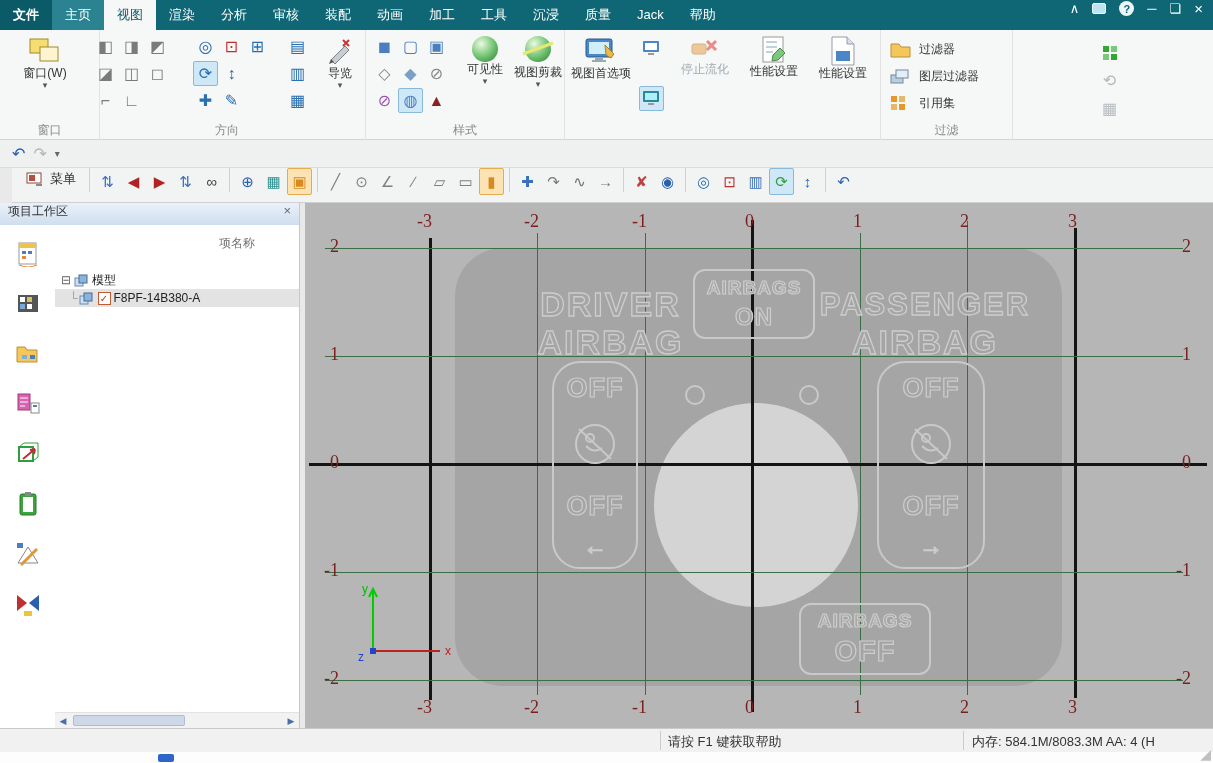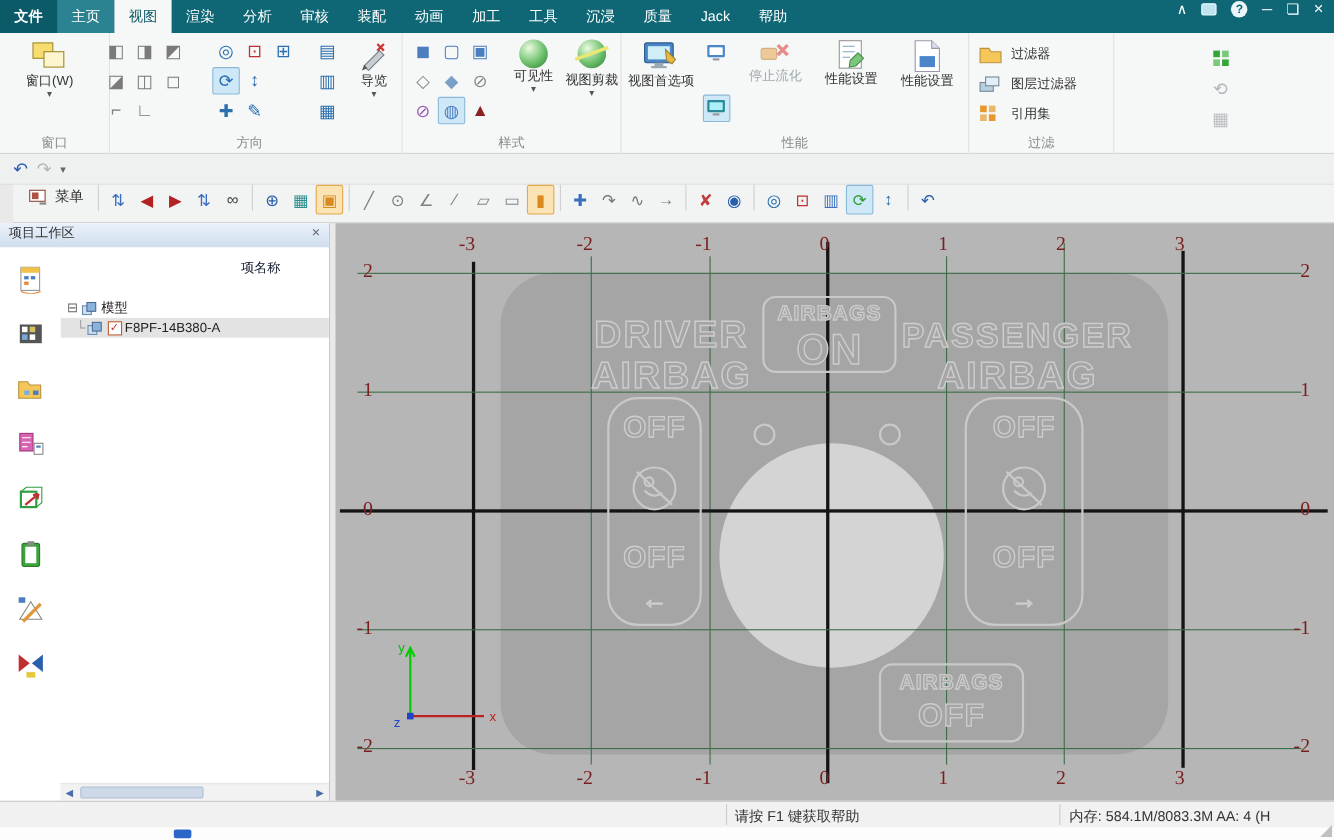--- a/index.html
+++ b/index.html
@@ -38,21 +38,21 @@
 .tsep{width:1px;height:24px;background:#d0d0d0;margin:0 4px}
 #menu-btn{display:flex;align-items:center;gap:6px;padding:2px 8px;font-size:13px;color:#333}
 
 
 #panel{position:absolute;left:0;top:203px;width:300px;height:525px;background:#fff;border-right:1px solid #c8c8c8}
 #panel-title{height:22px;background:linear-gradient(#eaf1fa,#cfdeee);display:flex;align-items:flex-start;padding:0 8px;font-size:12px;color:#333}
 #panel-close{margin-left:auto;color:#667;font-size:13px}
 #icon-strip{position:absolute;left:0;top:22px;width:55px;height:487px;background:#fff;display:flex;flex-direction:column;align-items:center;gap:20px;padding-top:14px}
 .strip-icon{width:30px;height:30px;display:flex;align-items:center;justify-content:center;border-radius:3px}
 #tree-area{position:absolute;left:55px;top:22px;right:0;bottom:16px;background:#fff;overflow:hidden}
-#tree-header{height:36px;display:flex;align-items:center;justify-content:flex-end;padding-right:44px;font-size:12px;color:#0f172a}
+#tree-header{height:36px;display:flex;align-items:center;justify-content:flex-end;padding-right:44px;font-size:12px;color:#737373}
 .trow{display:flex;align-items:center;height:18px;font-size:12px;color:#222;white-space:nowrap}
 .trow.selrow{background:#e3e3e3}
 .texp{color:#666;margin:0 3px 0 6px;font-size:12px}
 .tline{color:#999;margin-left:14px;font-size:12px}
 .cb{width:13px;height:13px;border:1px solid #c05a30;background:#fff;color:#c03020;font-size:10px;display:inline-flex;align-items:center;justify-content:center;margin:0 3px}
 #hscroll{position:absolute;left:55px;bottom:0;right:0;height:16px;background:#f2f2f2;display:flex;align-items:center;border-top:1px solid #e2e2e2}
 .sbtn{width:16px;height:15px;display:flex;align-items:center;justify-content:center;font-size:9px;color:#4a6ea8}
 #hthumb{width:112px;height:11px;background:#cdd8e8;border:1px solid #aebdd4;border-radius:2px;margin-left:2px}
 #hsp{flex:1}
 
@@ -226,21 +226,20 @@
         <span>性能设置</span>
       </div>
       <div class="bigbtn" style="left:246px;width:64px">
         <svg width="28" height="30">
           <path d="M3 1 h15 l7 7 v21 h-22 z" fill="#fff" stroke="#99a"></path>
           <path d="M18 1 v7 h7" fill="#dde" stroke="#99a"></path>
           <rect x="7" y="15" width="14" height="10" fill="#4a86c8"></rect>
         </svg>
         <span>性能设置</span>
       </div>
-      <div class="glabel">性能</div>
     </div>
 
     <div class="rgroup" style="left:881px;width:132px">
       <div class="filtrow" style="top:8px">
         <svg width="22" height="18">
             <path d="M2 4 h8 l2 3 h9 v10 h-19 z" fill="#f5c65a" stroke="#b8923a"></path>
           </svg>
         <span>过滤器</span>
       </div>
       <div class="filtrow" style="top:35px">
@@ -474,21 +473,21 @@
     <div class="axl" style="left:856px;top:357px">-1</div>
     <div class="axl" style="left:856px;top:465px">-2</div>
 
     <div class="ptxt" style="left:203px;top:82px;width:205px;font-size:34px">DRIVER</div>
     <div class="ptxt" style="left:203px;top:120px;width:205px;font-size:34px">AIRBAG</div>
     <div class="ptxt" style="left:495px;top:84px;width:250px;font-size:31px">PASSENGER</div>
     <div class="ptxt" style="left:495px;top:120px;width:250px;font-size:34px">AIRBAG</div>
 
     <div class="obox" style="left:388px;top:66px;width:122px;height:70px">
       <div class="pline" style="font-size:19px">AIRBAGS</div>
-      <div class="pline" style="font-size:39px">ON</div>
+      <div class="pline" style="font-size:24px">ON</div>
     </div>
 
     <div class="buckle" style="left:380px;top:182px"></div>
     <div class="buckle" style="left:494px;top:182px"></div>
 
     <div class="obox tallbox" style="left:247px;top:158px;width:86px;height:208px">
       <div class="pline" style="font-size:27px">OFF</div>
       <svg width="56" height="62" fill="none" stroke="#c9c9c9" stroke-width="2">
         <circle cx="28" cy="27" r="19"></circle>
           <circle cx="23" cy="21" r="4"></circle>

